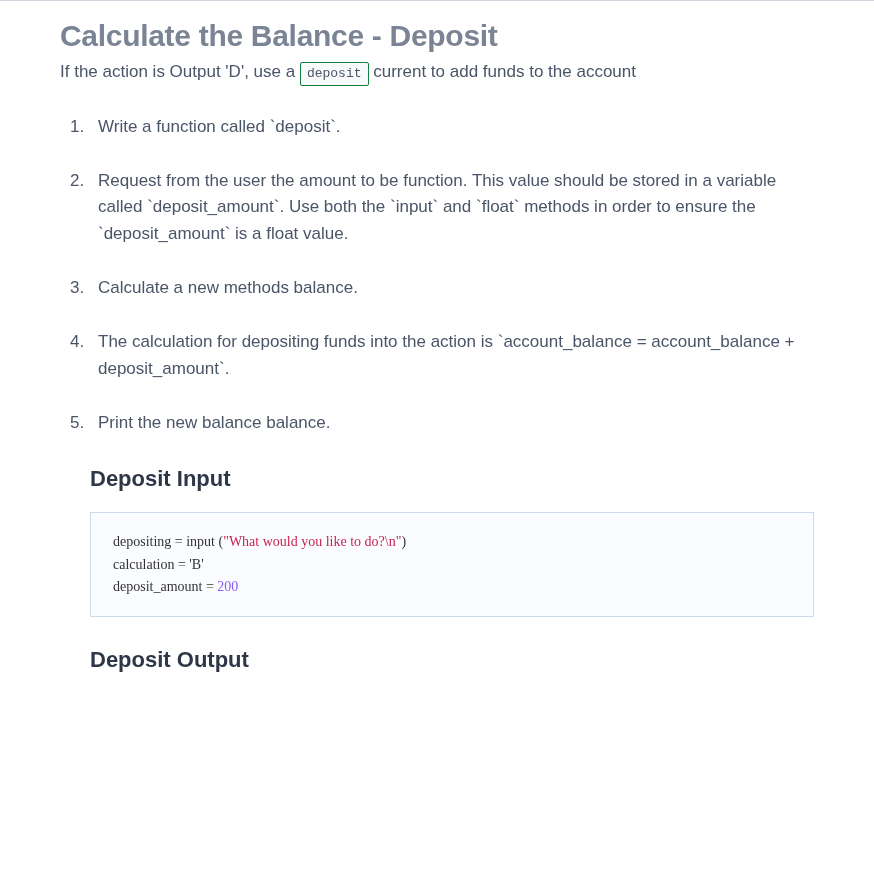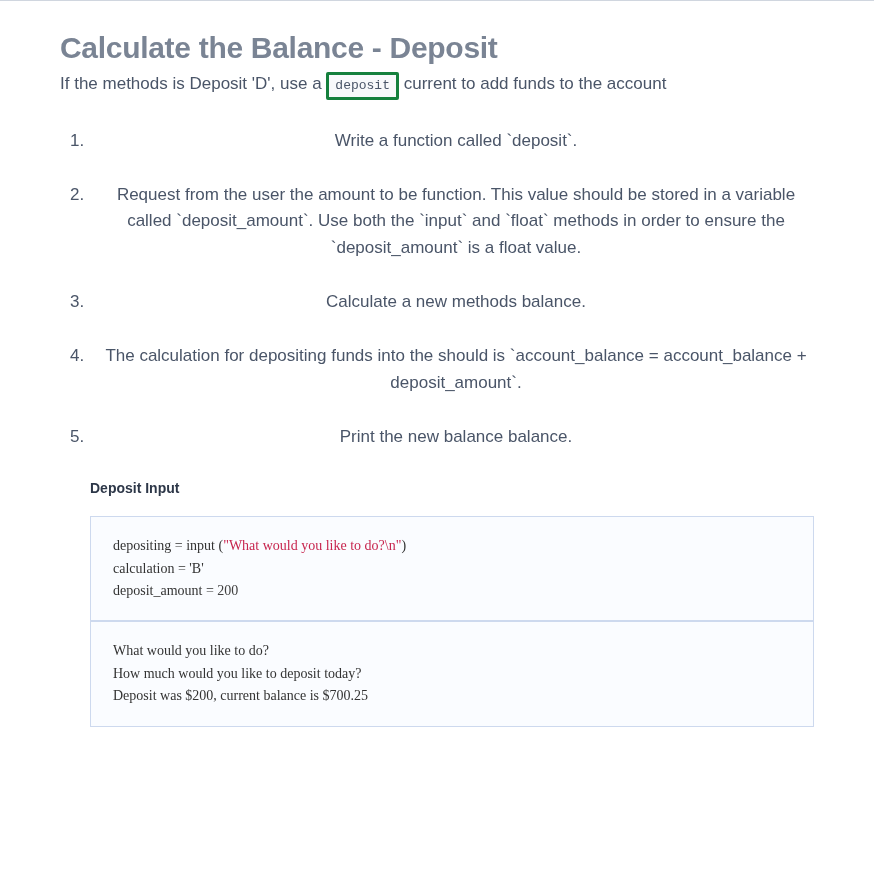--- a/index.html
+++ b/index.html
@@ -9,38 +9,38 @@
     }
     body {
       font-family: -apple-system, BlinkMacSystemFont, "Segoe UI", Helvetica, Arial, sans-serif;
       background: #fff;
       width: 874px;
       padding: 0;
       color: #4a5568;
       border-top: 1px solid #d0d6df;
     }
     .content {
-      padding: 30px 60px 20px 60px;
+      padding: 18px 60px 20px 60px;
     }
     h1 {
       font-size: 30px;
       font-weight: 700;
       color: #7a8494;
       margin-bottom: 6px;
       letter-spacing: -0.3px;
     }
     .subtitle {
       font-size: 17px;
       color: #4a5568;
       margin-bottom: 28px;
       line-height: 1.5;
     }
     .inline-code-box {
       display: inline-block;
-      border: 3px solid #15803d;
+      border: 1px solid #15803d;
       background: #f8f9fb;
       padding: 1px 6px;
       font-family: "SFMono-Regular", Consolas, "Liberation Mono", Menlo, monospace;
       font-size: 13px;
       color: #4a5568;
       border-radius: 2px;
       vertical-align: baseline;
       text-align: right;
     }
     ol {
@@ -49,50 +49,49 @@
       counter-reset: item;
     }
     ol li {
       counter-increment: item;
       font-size: 17px;
       color: #4a5568;
       line-height: 1.55;
       margin-bottom: 28px;
       position: relative;
       padding-left: 8px;
-      text-align: center;
     }
     ol li::before {
       content: counter(item) ".";
       position: absolute;
       left: -20px;
       color: #4a5568;
     }
     h3 {
-      font-size: 14px;
+      font-size: 22px;
       font-weight: 700;
       color: #2d3748;
       margin: 30px 0 20px 30px;
     }
     .code-block {
       margin: 0 0 0 30px;
       border: 1px solid #cdd9ee;
       background: #fafcff;
       padding: 18px 22px;
       font-family: Georgia, "Times New Roman", serif;
       font-size: 14px;
       line-height: 1.6;
       color: #333;
       white-space: pre-wrap;
     }
     .code-block .str {
       color: #c7254e;
     }
     .code-block .num {
-      color: #404040;
+      color: #8b5cf6;
     }
     .output-block {
       margin: 0 0 0 30px;
       border: 1px solid #cdd9ee;
       background: #fafcff;
       padding: 18px 22px;
       font-family: Georgia, "Times New Roman", serif;
       font-size: 14px;
       line-height: 1.6;
       color: #333;
@@ -100,35 +99,33 @@
     }
   </style>
 </head>
 <body>
 
 <div class="content">
 
   <h1>Calculate the Balance - Deposit</h1>
 
   <p class="subtitle">
-    <span>If the methods is Deposit 'D', use a </span><span class="inline-code-box">deposit</span><span> current to add funds to the account</span>
+    <span>If the action is Output 'D', use a </span><span class="inline-code-box">deposit</span><span> current to add funds to the account</span>
   </p>
 
   <ol>
     <li>Write a function called `deposit`.</li>
     <li>Request from the user the amount to be function. This value should be stored in a variable called `deposit_amount`. Use both the `input` and `float` methods in order to ensure the `deposit_amount` is a float value.</li>
     <li>Calculate a new methods balance.</li>
-    <li>The calculation for depositing funds into the should is `account_balance = account_balance + deposit_amount`.</li>
+    <li>The calculation for depositing funds into the action is `account_balance = account_balance + deposit_amount`.</li>
     <li>Print the new balance balance.</li>
   </ol>
 
   <h3>Deposit Input</h3>
 
   <div class="code-block"><span>depositing = input (</span><span class="str">"What would you like to do?\n"</span><span>)</span>
 <span>calculation = 'B'</span>
 <span>deposit_amount = </span><span class="num">200</span></div>
 
+  <h3>Deposit Output</h3>
 
-  <div class="output-block">What would you like to do?
-How much would you like to deposit today?
-Deposit was $200, current balance is $700.25</div>
 
 </div>
 
 </body></html>

